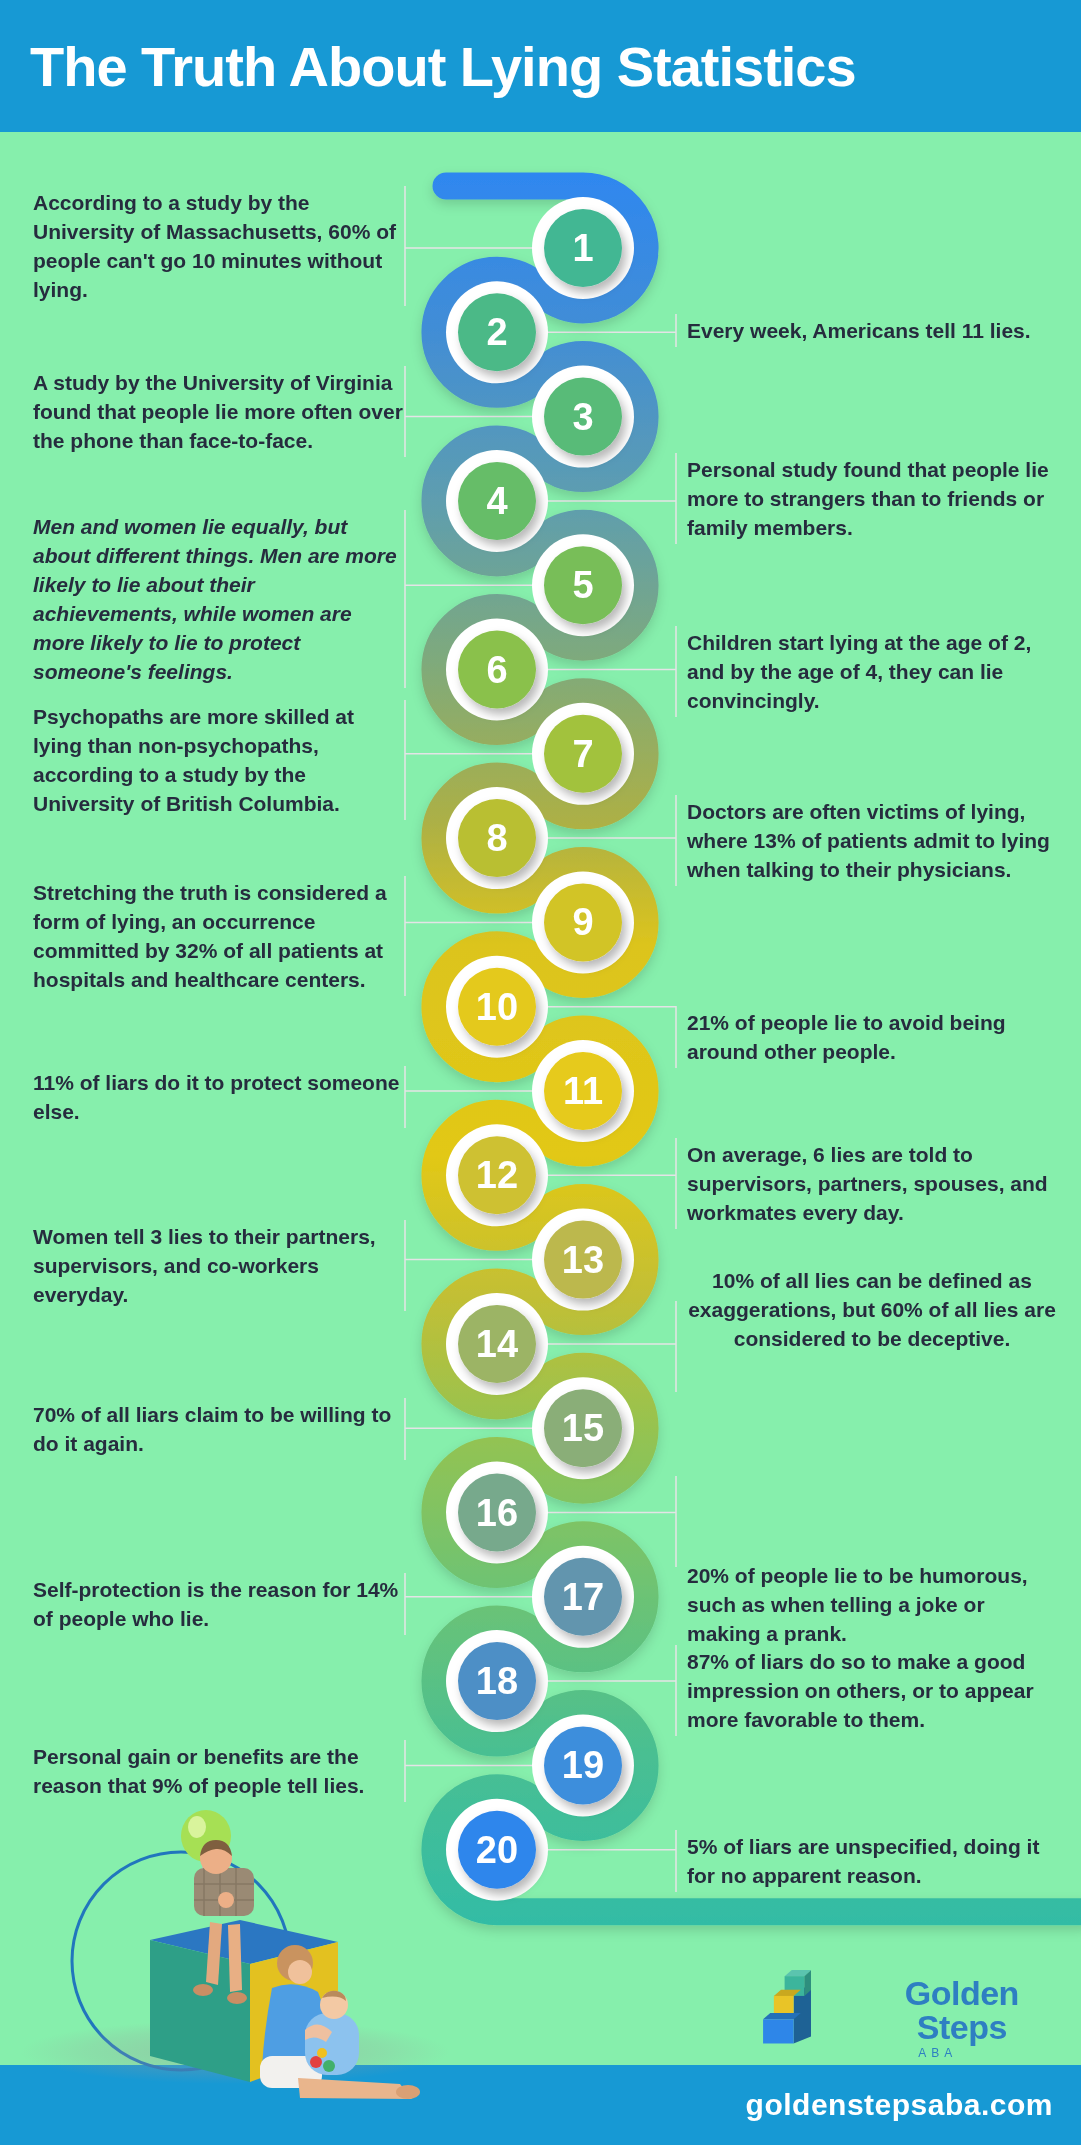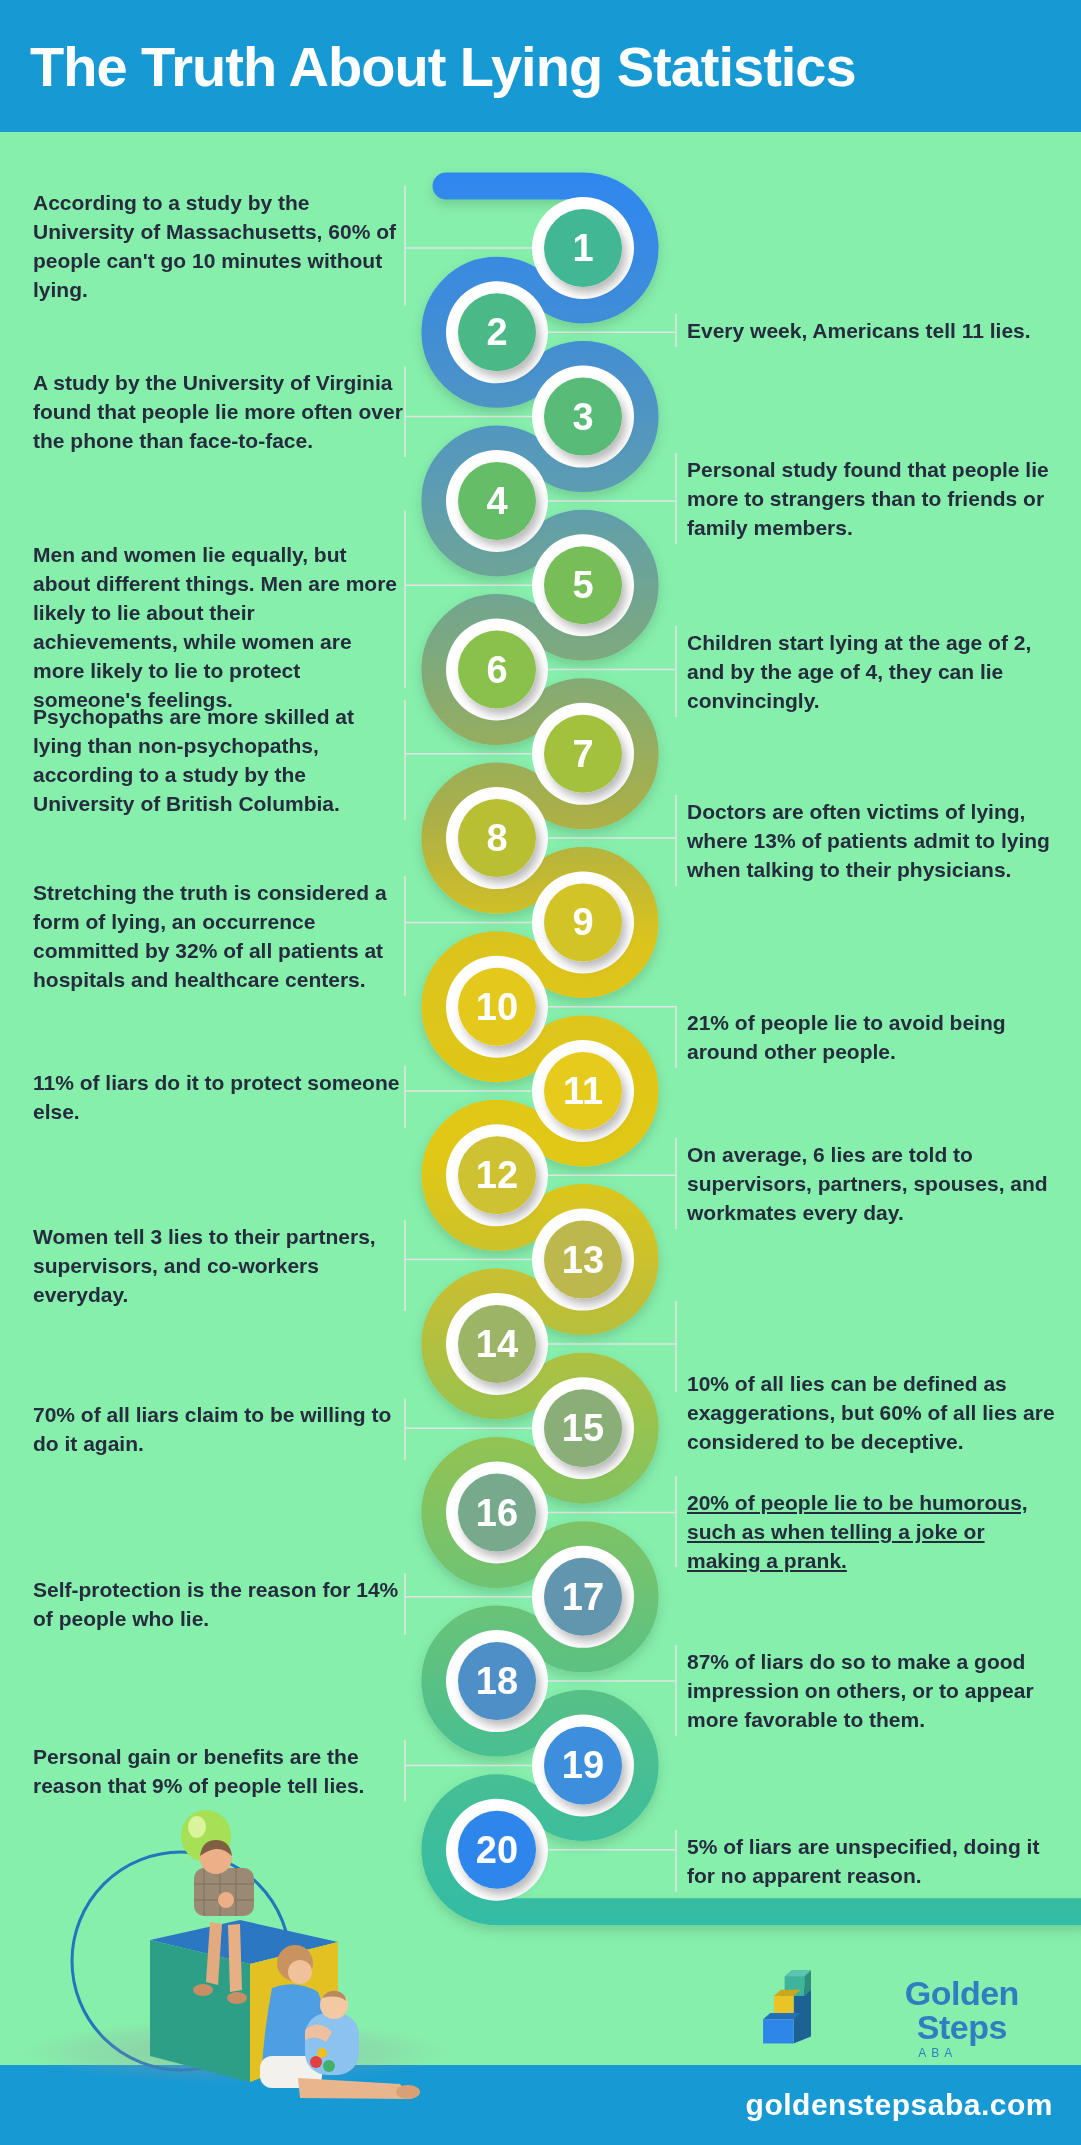--- a/index.html
+++ b/index.html
@@ -29,32 +29,32 @@
 
   <div class="header">
     <h1>The Truth About Lying Statistics</h1>
   </div>
 
   <div id="stats-layer">
       <div class="stat left" style="top: 188px;">According to a study by the University of Massachusetts, 60% of people can't go 10 minutes without lying.</div>
       <div class="stat right" style="top: 316px;">Every week, Americans tell 11 lies.</div>
       <div class="stat left" style="top: 368px;">A study by the University of Virginia found that people lie more often over the phone than face-to-face.</div>
       <div class="stat right" style="top: 455px;">Personal study found that people lie more to strangers than to friends or family members.</div>
-      <div class="stat left" style="top: 540px;">Men and women lie equally, but about different things. Men are more likely to lie about their achievements, while women are more likely to lie to protect someone's feelings.</div>
+      <div class="stat left" style="top: 512px; font-style: italic;">Men and women lie equally, but about different things. Men are more likely to lie about their achievements, while women are more likely to lie to protect someone's feelings.</div>
       <div class="stat right" style="top: 628px;">Children start lying at the age of 2, and by the age of 4, they can lie convincingly.</div>
       <div class="stat left" style="top: 702px;">Psychopaths are more skilled at lying than non-psychopaths, according to a study by the University of British Columbia.</div>
       <div class="stat right" style="top: 797px;">Doctors are often victims of lying, where 13% of patients admit to lying when talking to their physicians.</div>
       <div class="stat left" style="top: 878px;">Stretching the truth is considered a form of lying, an occurrence committed by 32% of all patients at hospitals and healthcare centers.</div>
       <div class="stat right" style="top: 1008px;">21% of people lie to avoid being around other people.</div>
       <div class="stat left" style="top: 1068px;">11% of liars do it to protect someone else.</div>
       <div class="stat right" style="top: 1140px;">On average, 6 lies are told to supervisors, partners, spouses, and workmates every day.</div>
       <div class="stat left" style="top: 1222px;">Women tell 3 lies to their partners, supervisors, and co-workers everyday.</div>
-      <div class="stat right" style="top: 1369px;">10% of all lies can be defined as exaggerations, but 60% of all lies are considered to be deceptive.</div>
+      <div class="stat right" style="top: 1266px; text-align: center;">10% of all lies can be defined as exaggerations, but 60% of all lies are considered to be deceptive.</div>
       <div class="stat left" style="top: 1400px;">70% of all liars claim to be willing to do it again.</div>
-      <div class="stat right" style="top: 1488px; text-decoration: underline;">20% of people lie to be humorous, such as when telling a joke or making a prank.</div>
+      <div class="stat right" style="top: 1561px;">20% of people lie to be humorous, such as when telling a joke or making a prank.</div>
       <div class="stat left" style="top: 1575px;">Self-protection is the reason for 14% of people who lie.</div>
       <div class="stat right" style="top: 1647px;">87% of liars do so to make a good impression on others, or to appear more favorable to them.</div>
       <div class="stat left" style="top: 1742px;">Personal gain or benefits are the reason that 9% of people tell lies.</div>
       <div class="stat right" style="top: 1832px;">5% of liars are unspecified, doing it for no apparent reason.</div>
     </div>
 
   <div class="logo">
     <svg width="62" height="92" viewBox="0 0 62 92">
       <polygon points="43,90 43,37 51,30 63,23 63,82" fill="#1E6295"></polygon>
       <polygon points="33,15 41,8 63,8 55,15" fill="#5BC4AE"></polygon>

